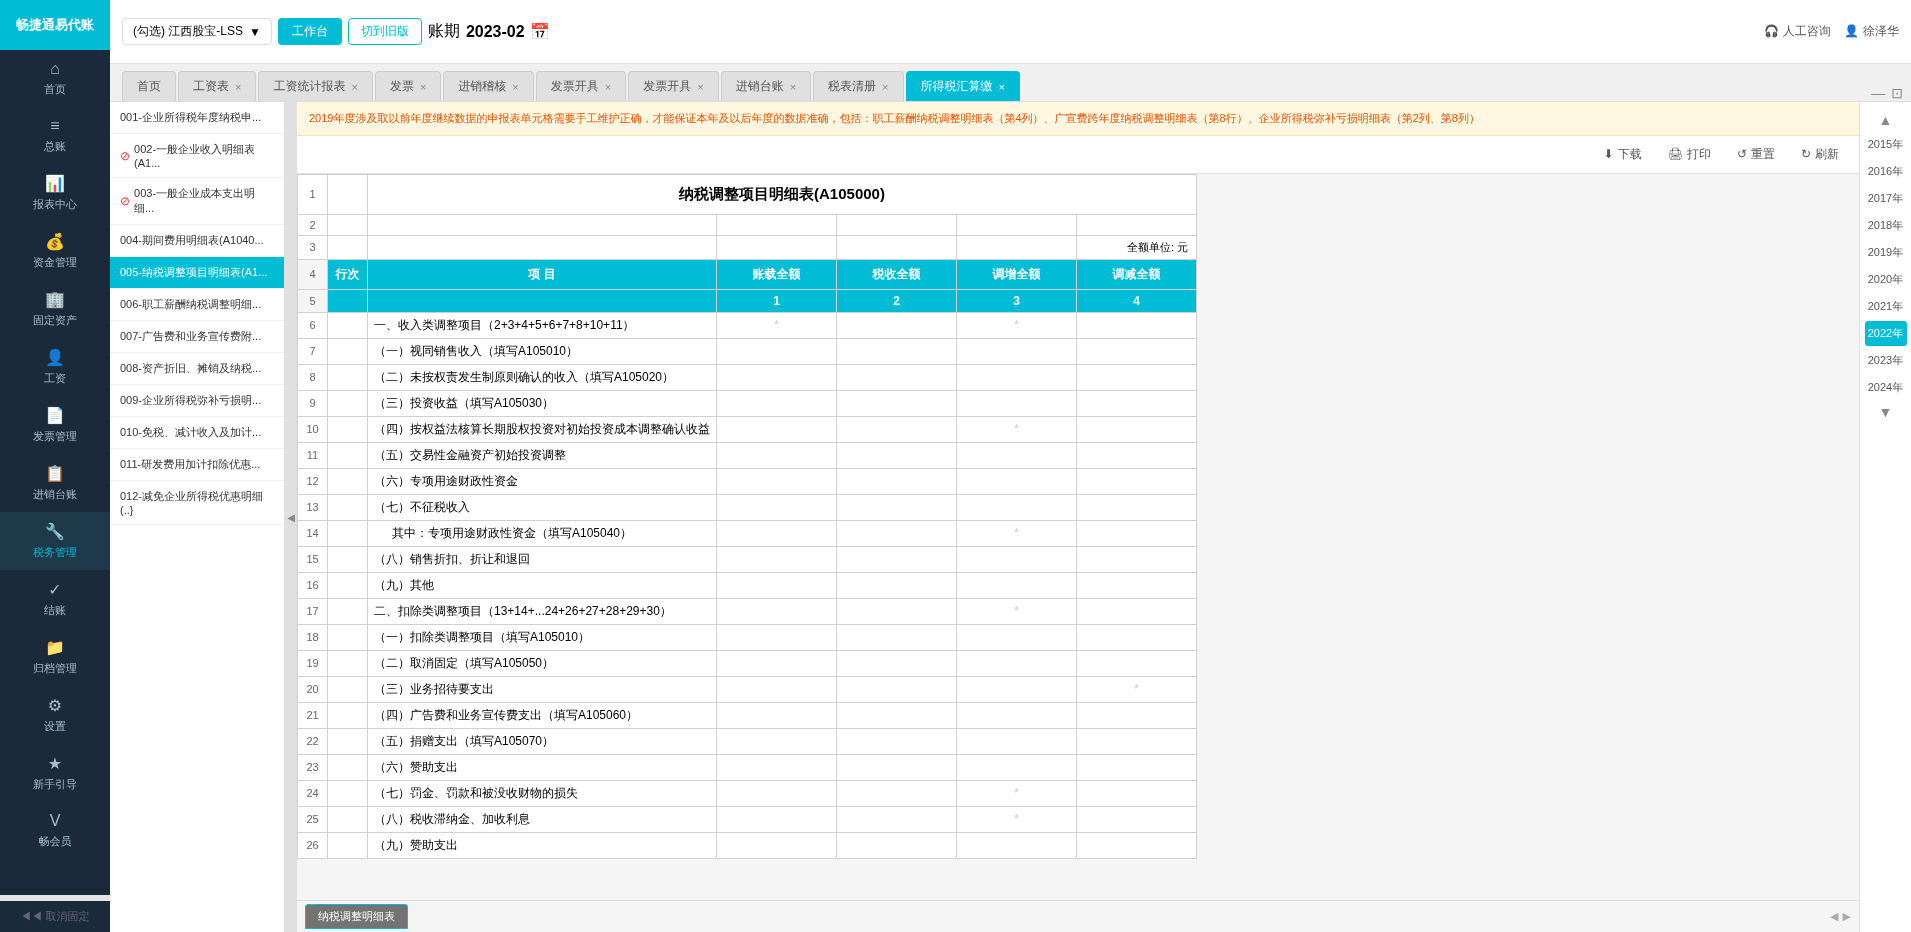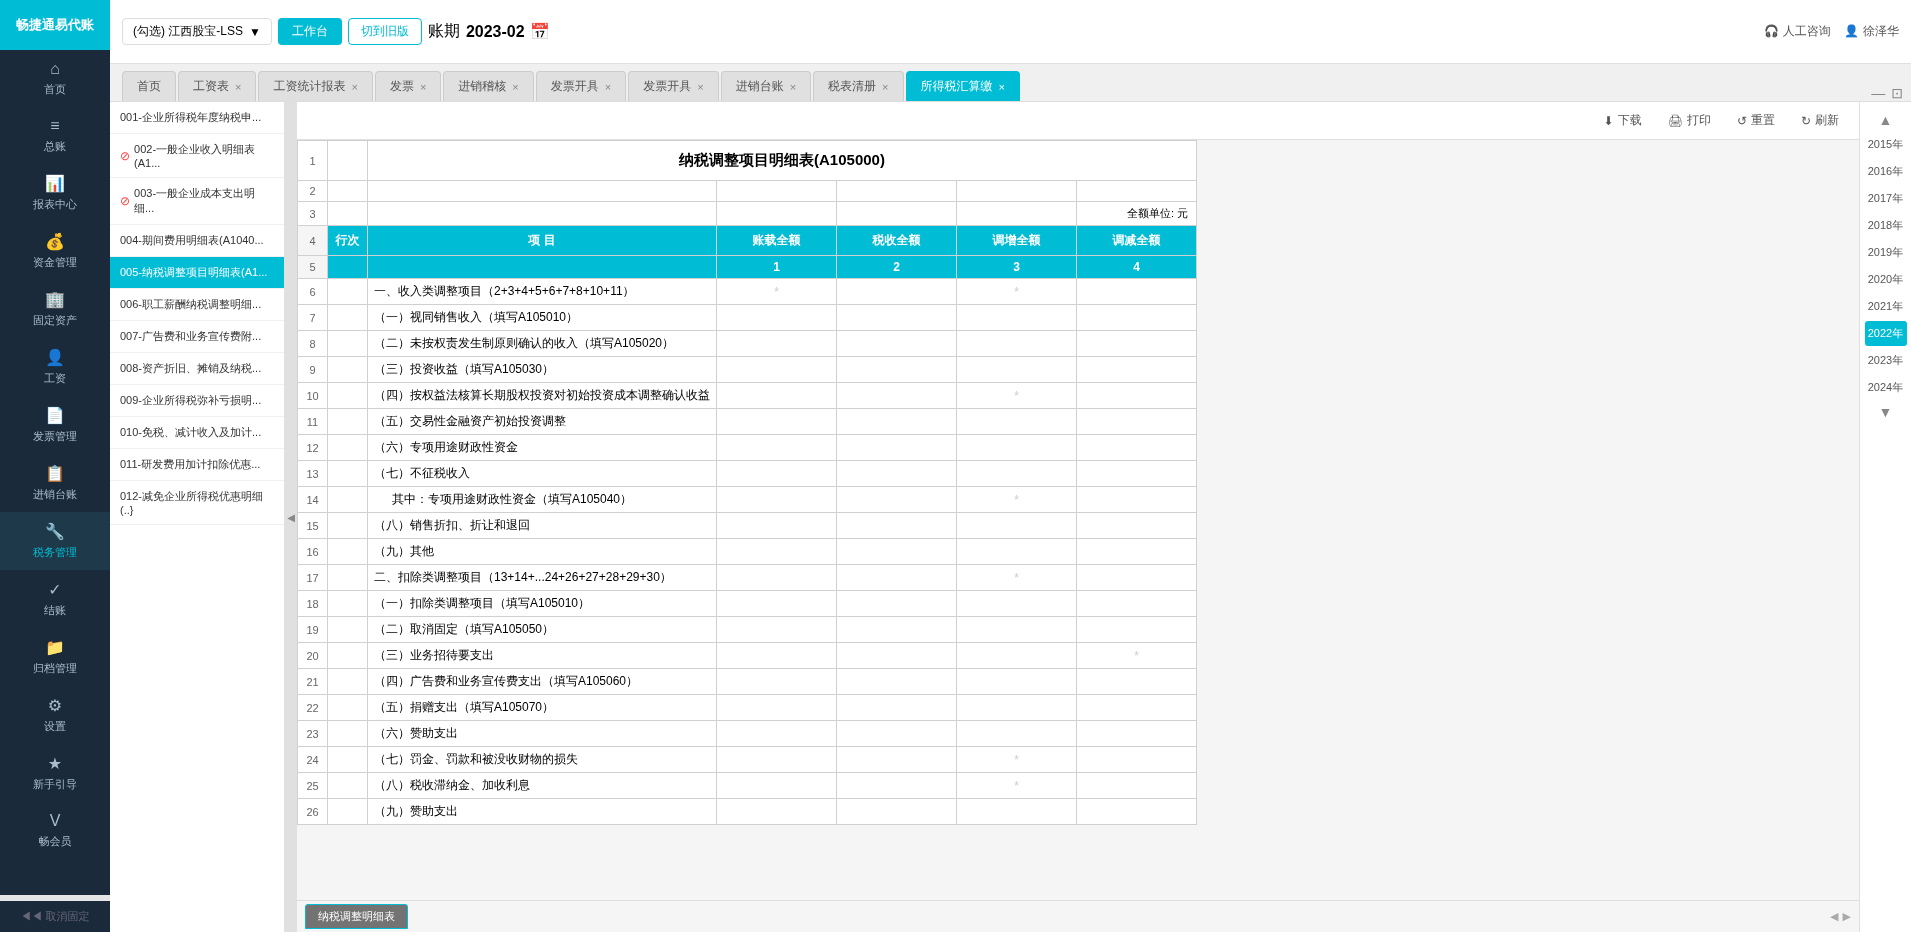--- a/index.html
+++ b/index.html
@@ -255,20 +255,23 @@
         <span>012-减免企业所得税优惠明细(..}</span>
       </div>
     </div>
 
     <div style="width:12px; background:#e0e0e0; display:flex; align-items:center; justify-content:center; cursor:pointer; flex-shrink:0;">
       <span style="font-size:10px; color:#888;">◀</span>
     </div>
 
     <div class="sheet-area">
 
+      <div class="notice">
+        <span>2019年度涉及取以前年度继续数据的申报表单元格需要手工维护正确，才能保证本年及以后年度的数据准确，包括：职工薪酬纳税调整明细表（第4列）、广宣费跨年度纳税调整明细表（第8行）、企业所得税弥补亏损明细表（第2列、第8列）</span>
+      </div>
 
       <div class="sheet-toolbar">
         <div class="sheet-toolbar-btn">
           <span>⬇</span>
           <span>下载</span>
         </div>
         <div class="sheet-toolbar-btn">
           <span>🖨</span>
           <span>打印</span>
         </div>

